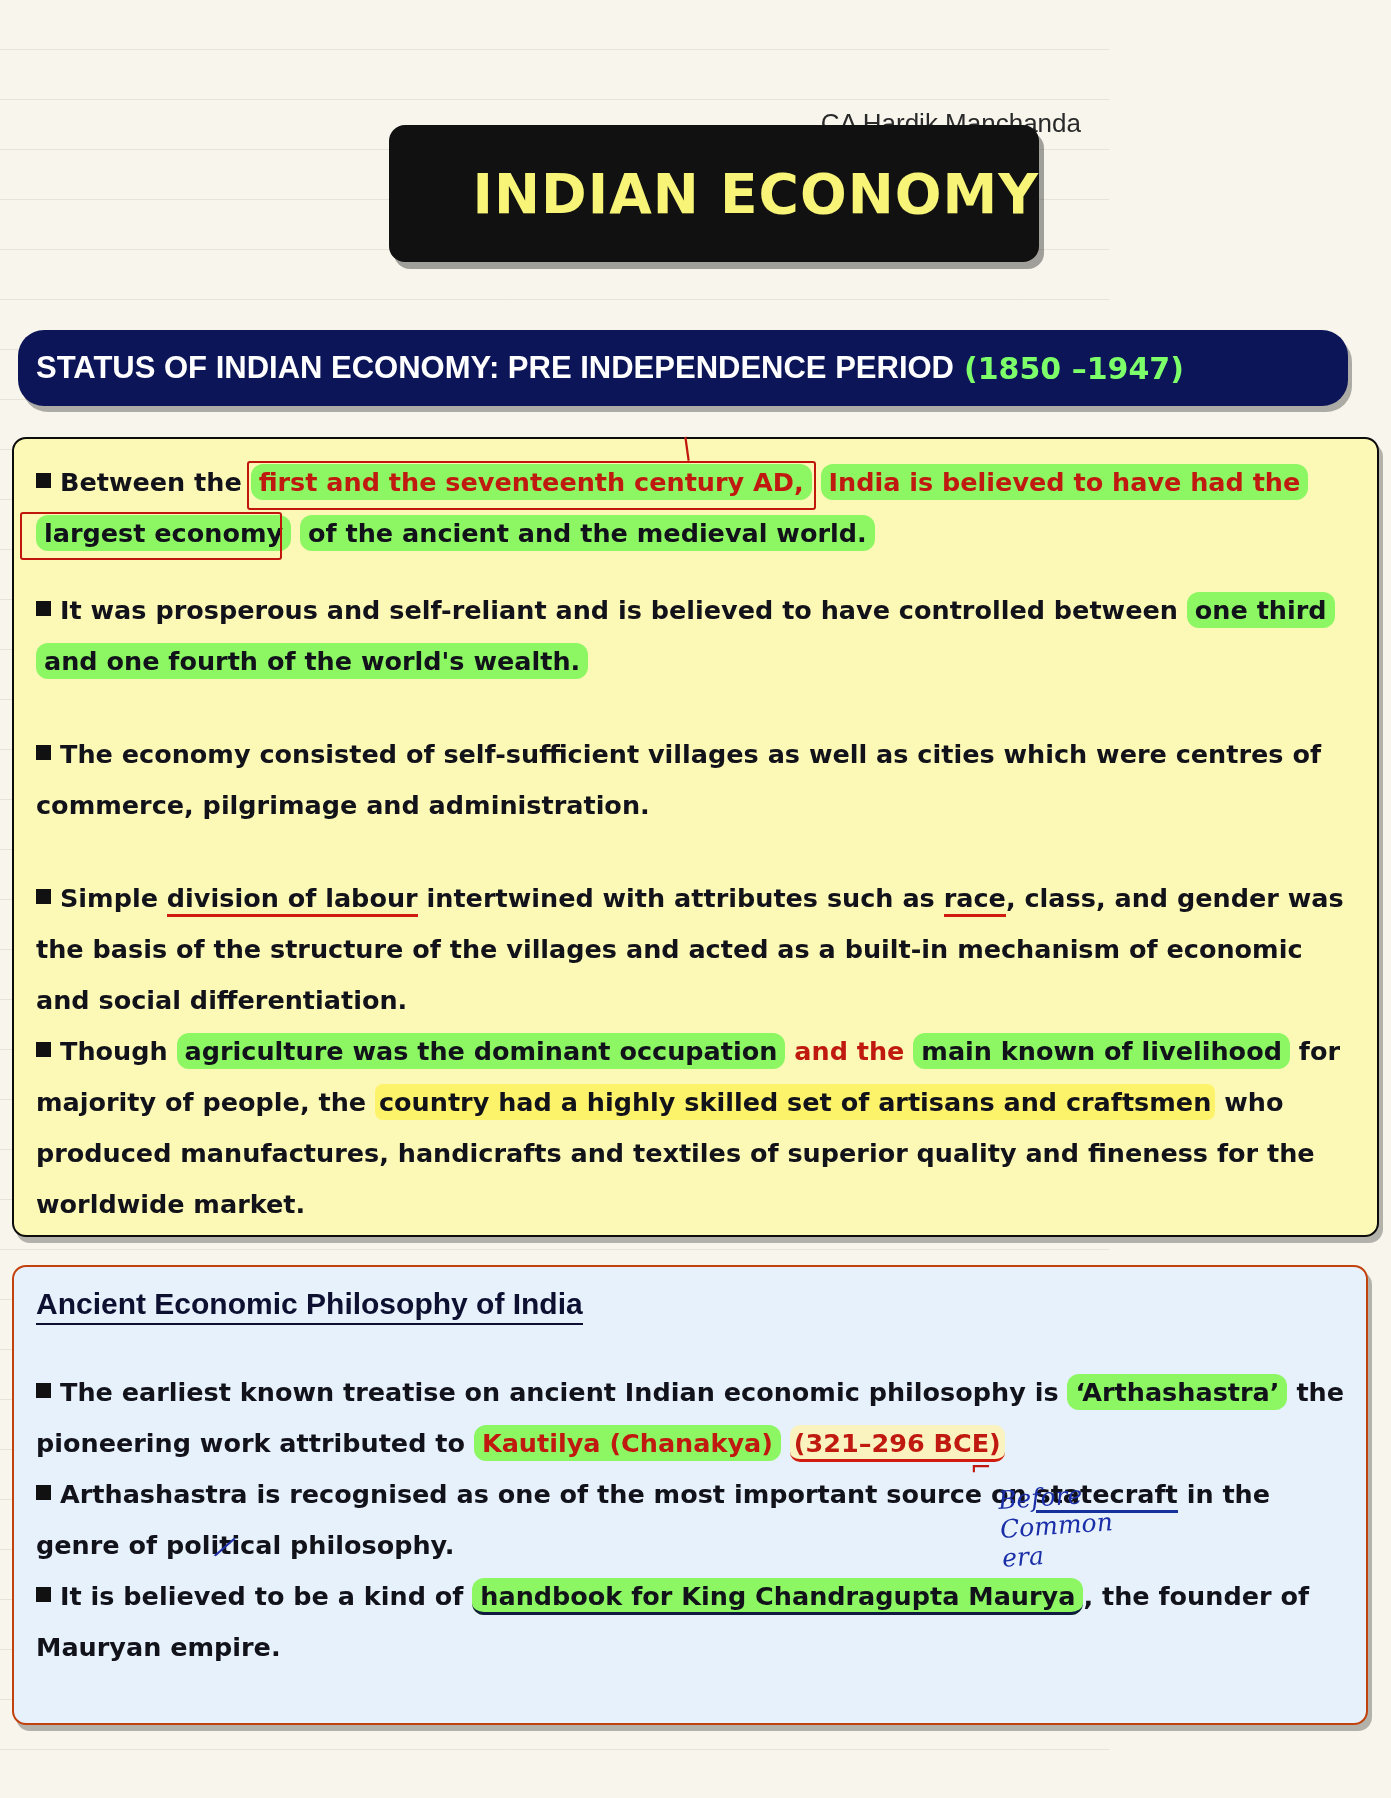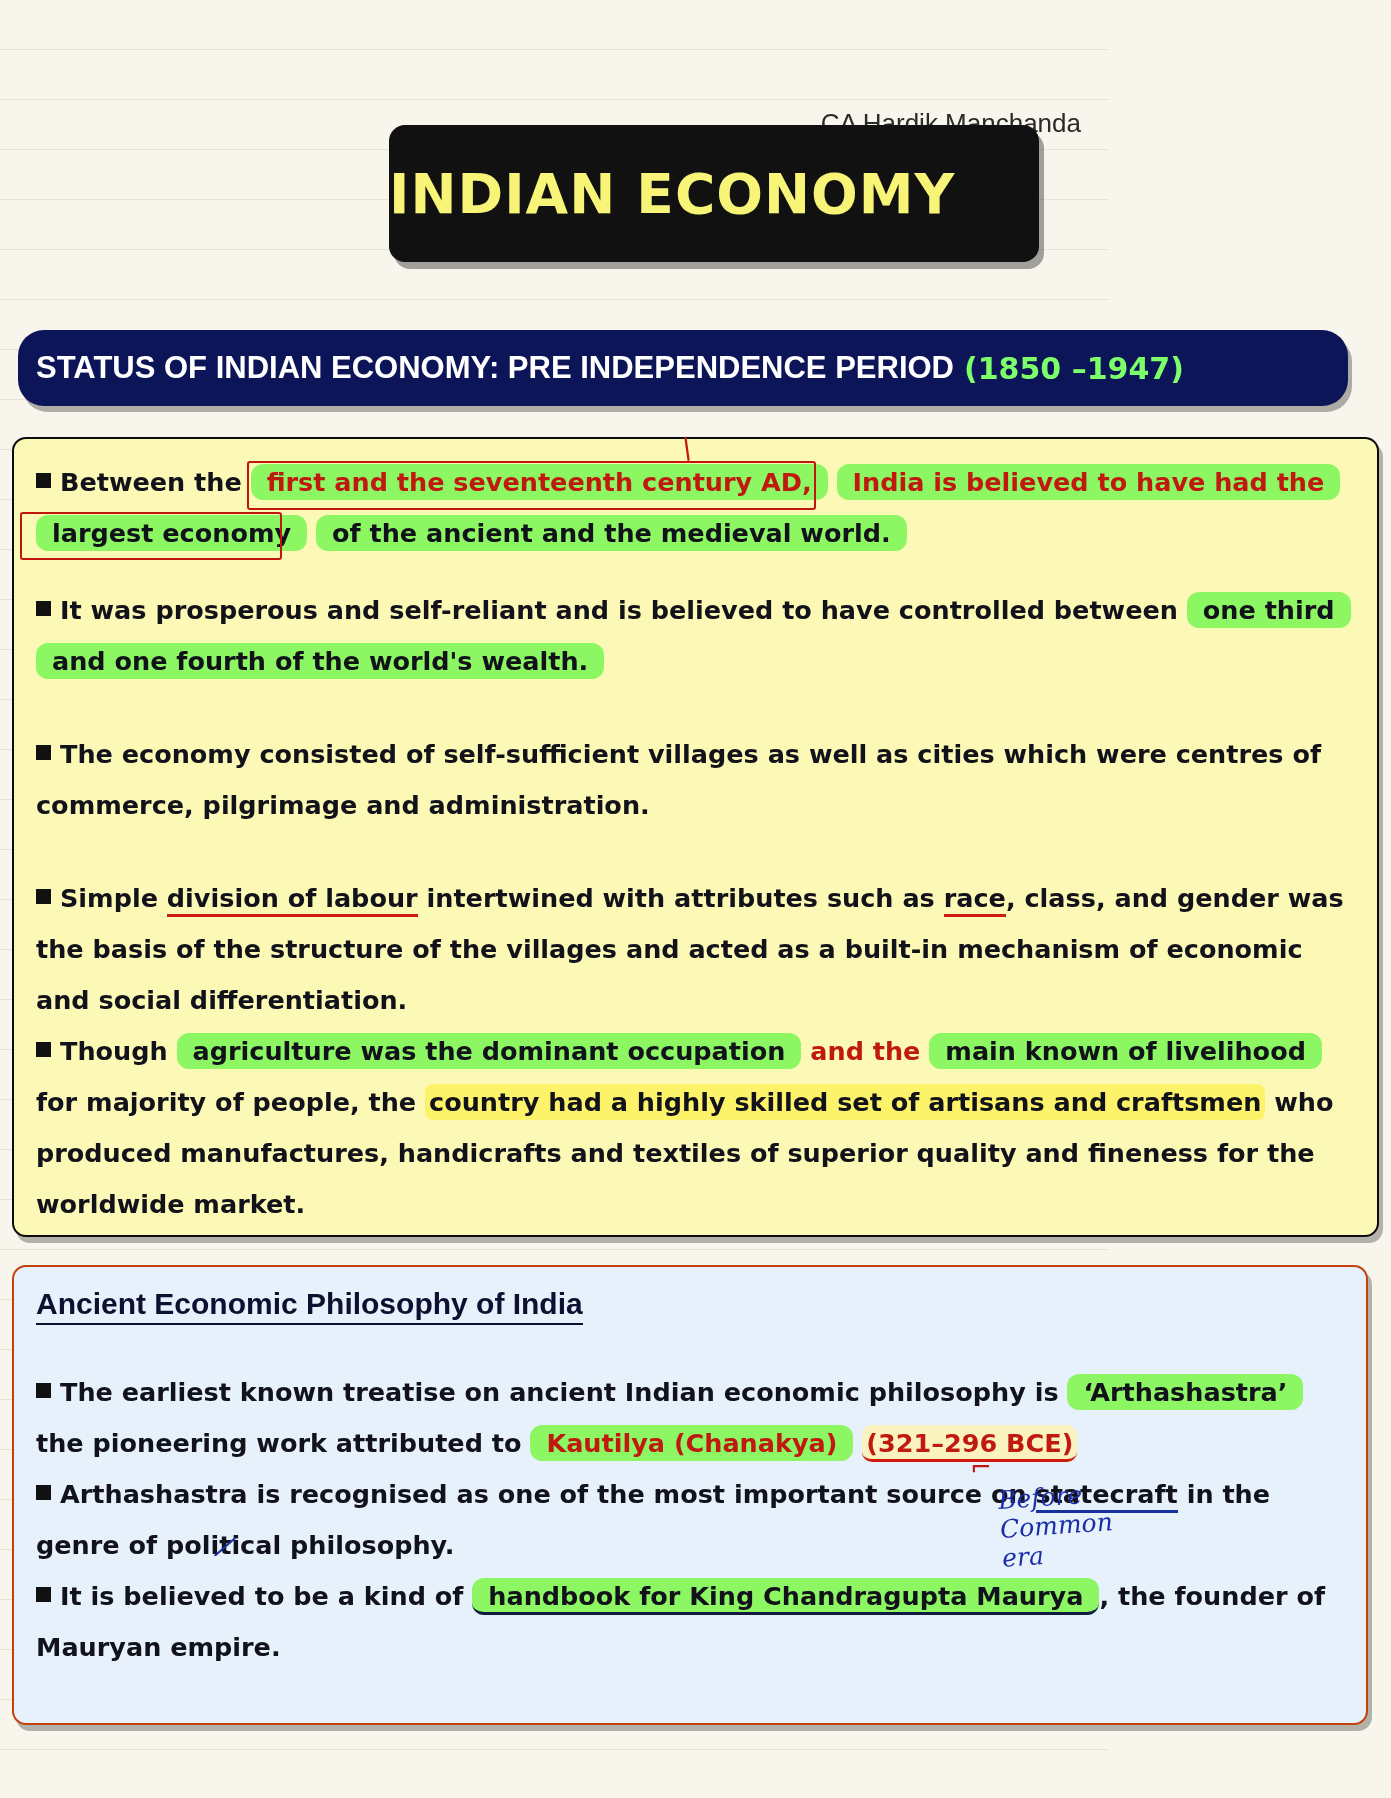--- a/index.html
+++ b/index.html
@@ -47,21 +47,21 @@
     position: absolute;
     left: 389px;
     top: 125px;
     width: 650px;
     height: 137px;
     background: #111111;
     border-radius: 16px;
     box-shadow: 5px 7px 0 rgba(0,0,0,0.35);
     display: flex;
     align-items: center;
-    justify-content: flex-start;
+    justify-content: flex-end;
   }
   .title-badge span {
     color: #f7f478;
     font-size: 55px;
     font-weight: bold;
     letter-spacing: 1px;
     font-family: "DejaVu Sans", sans-serif;
   }
 
   
@@ -136,21 +136,21 @@
     top: -3px;
   }
   .para { margin: 0 0 0 0; }
   .gap-sm { height: 26px; }
   .gap-md { height: 42px; }
 
   
   .hl-green {
     background: #8cf663;
     border-radius: 12px;
-    padding: 3px 16px;
+    padding: 3px 8px;
     box-decoration-break: clone;
     -webkit-box-decoration-break: clone;
   }
   .hl-yellow {
     background: #fdf36a;
     border-radius: 8px;
     padding: 3px 4px;
     box-decoration-break: clone;
     -webkit-box-decoration-break: clone;
   }

